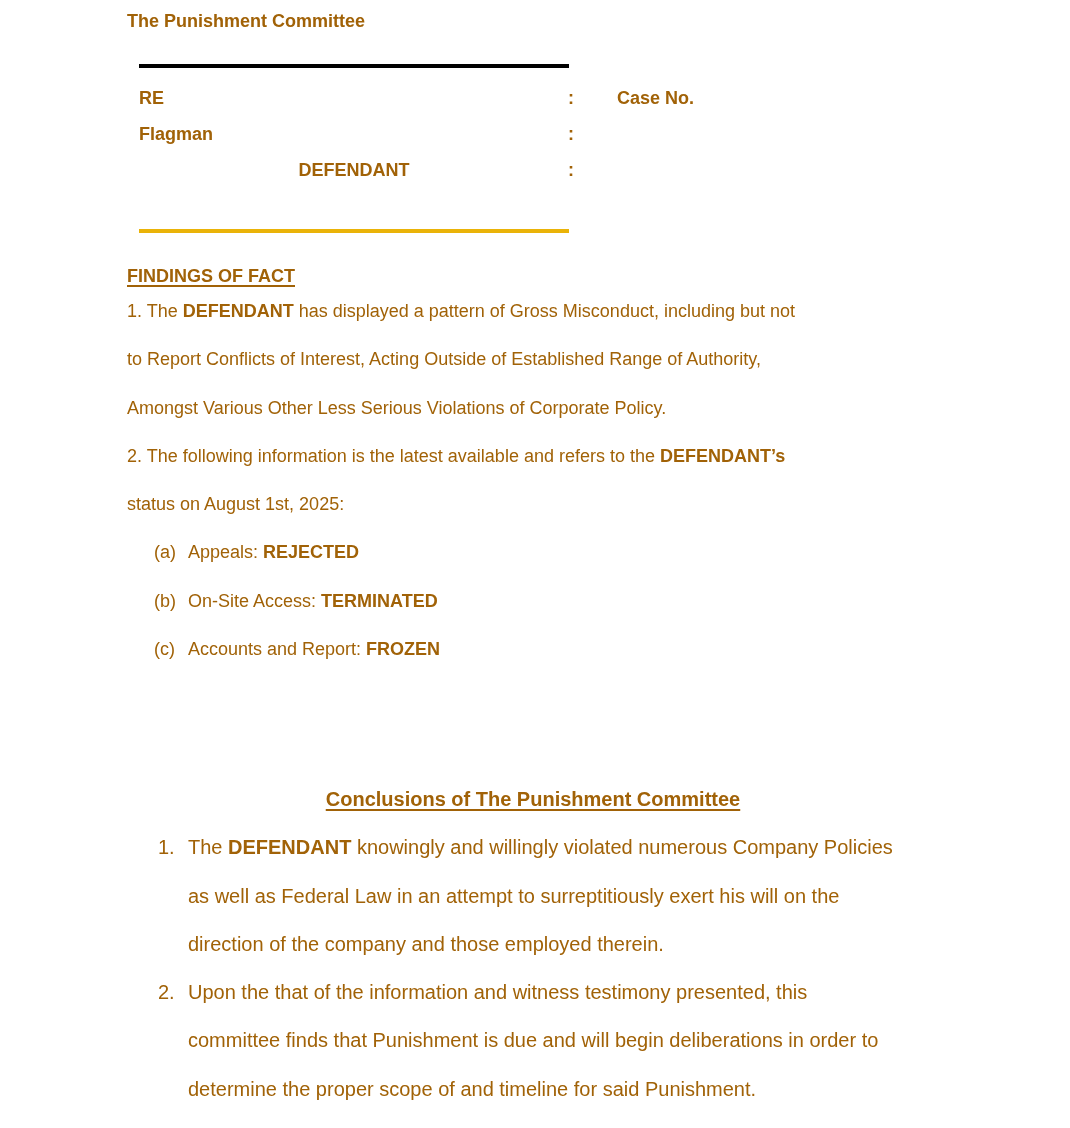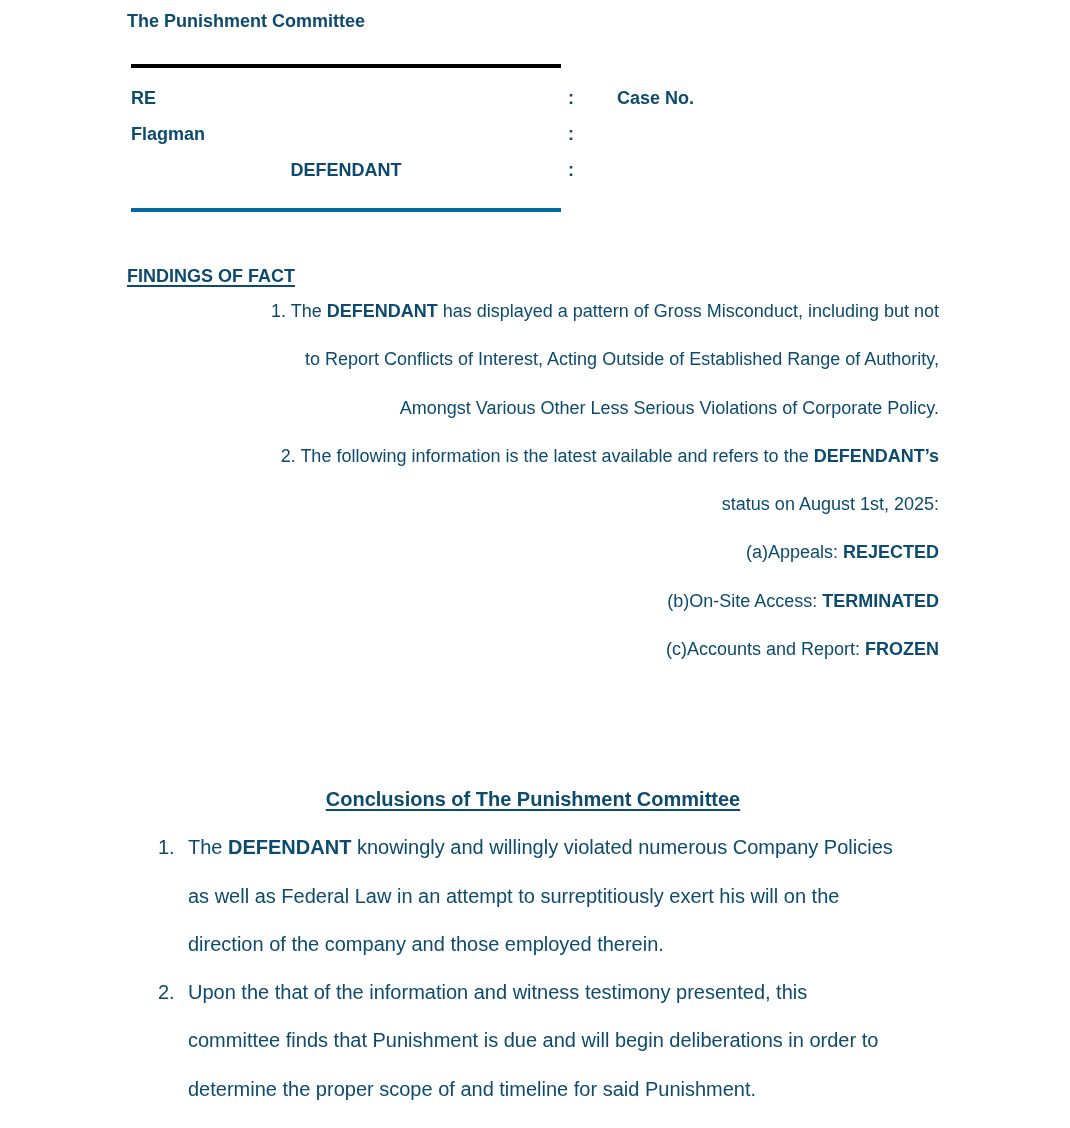--- a/index.html
+++ b/index.html
@@ -1,21 +1,21 @@
 <!DOCTYPE html>
 <html><head>
 <meta charset="utf-8">
 <style>
   html, body { margin: 0; padding: 0; background: #ffffff; }
   .page {
     position: relative;
     width: 1070px;
     height: 1128px;
     background: #ffffff;
-    color: #0c4a6e;
+    color: #a16207;
     font-family: "Liberation Sans", "DejaVu Sans", sans-serif;
     overflow: hidden;
   }
   .doc-title {
     position: absolute;
     left: 127px;
     top: 9px;
     font-size: 18px;
     line-height: 24px;
     font-weight: bold;
@@ -25,27 +25,27 @@
     position: absolute;
     left: 127px;
     top: 64px;
     width: 812px;
     height: 148px;
     font-size: 18px;
     font-weight: bold;
   }
   .caption-left {
     position: absolute;
-    left: 4px;
+    left: 12px;
     top: 0;
     width: 430px;
-    height: 148px;
+    height: 169px;
     box-sizing: border-box;
     border-top: 4px solid #000000;
-    border-bottom: 4px solid #0369a1;
+    border-bottom: 4px solid #eab308;
     padding-top: 12px;
   }
   .cap-row { height: 36px; line-height: 36px; }
   .cap-row.defendant { text-align: center; }
   .caption-colons { position: absolute; left: 441px; top: 16px; }
   .caption-right  { position: absolute; left: 490px; top: 16px; }
   .case-num { padding-left: 8px; }
   
   .findings-heading {
     position: absolute;
@@ -62,21 +62,20 @@
     text-decoration-thickness: 2px;
     text-underline-offset: 3px;
   }
   .findings-body {
     position: absolute;
     left: 127px;
     top: 287px;
     width: 812px;
     font-size: 18px;
     line-height: 48.3px;
-    text-align: right;
   }
   .line b, .cap-row b { font-weight: bold; }
   .line.status { padding-left: 27px; }
   .marker { display: inline-block; width: 34px; }
   
   .conclusions {
     position: absolute;
     left: 127px;
     top: 775px;
     width: 812px;

